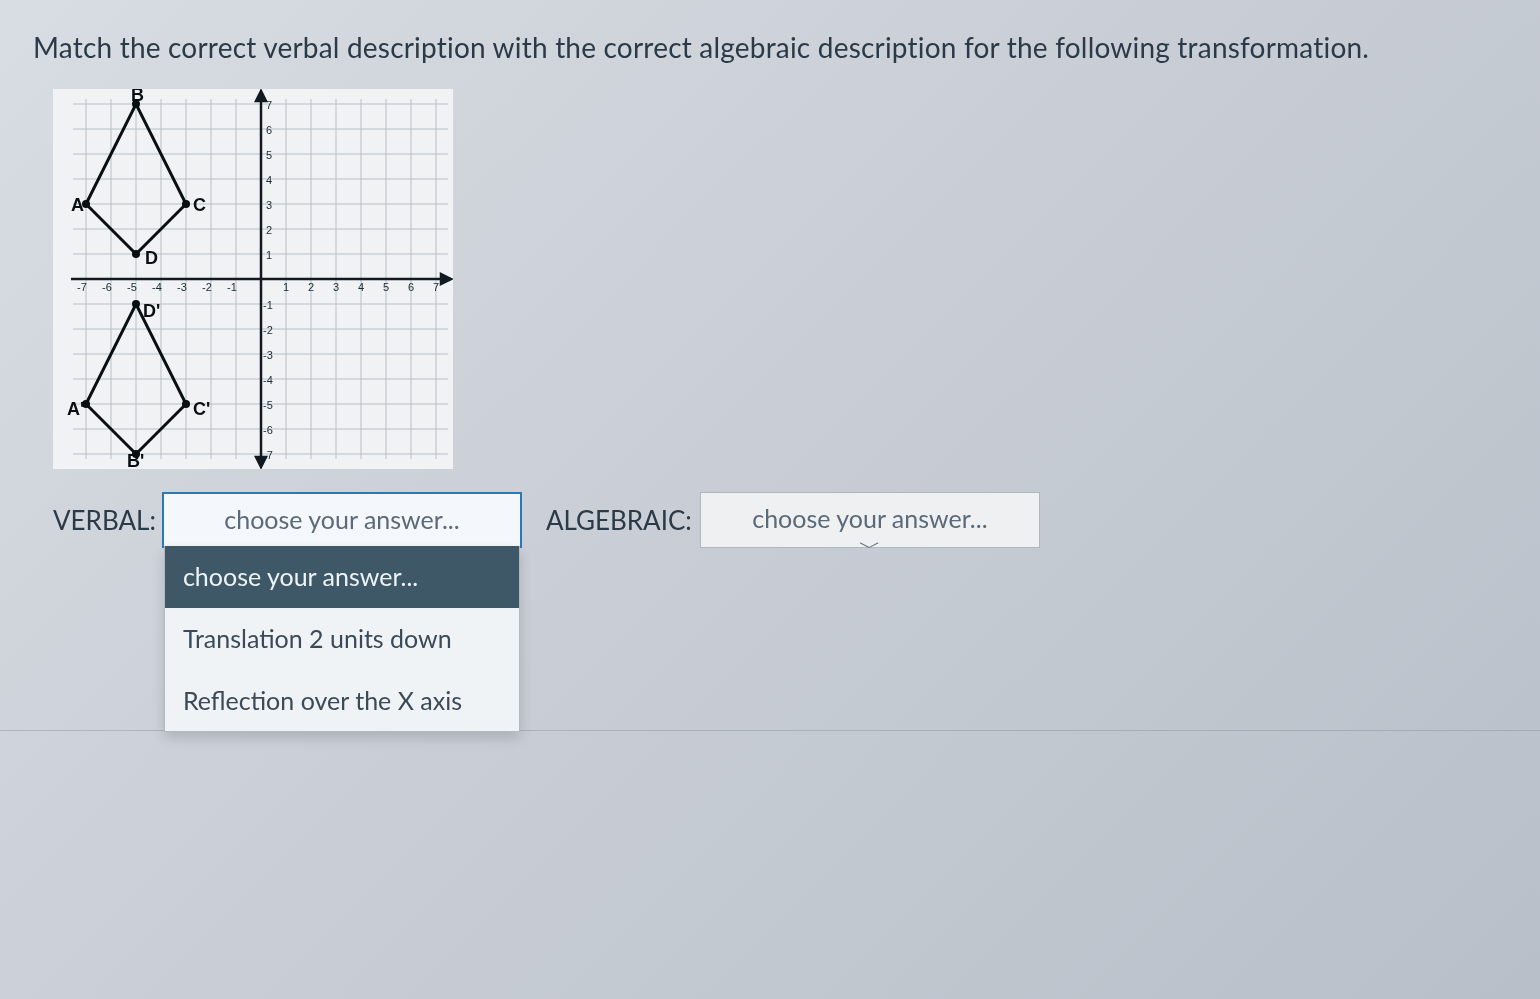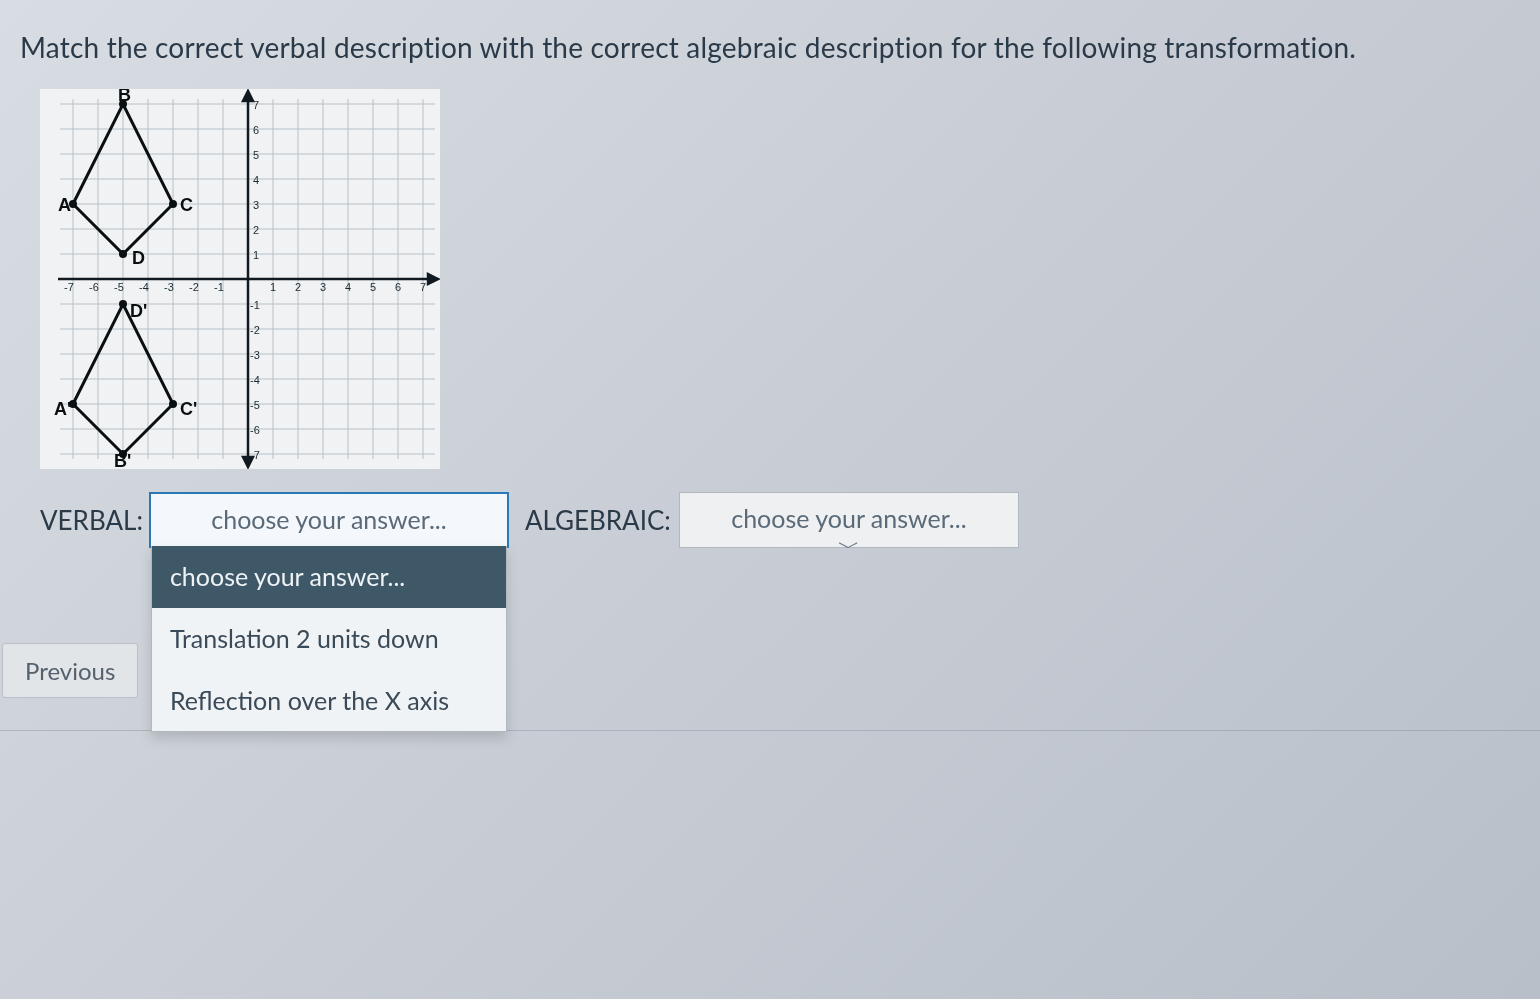--- a/index.html
+++ b/index.html
@@ -6,21 +6,21 @@
   body {
     width: 1540px;
     height: 999px;
     background: linear-gradient(135deg, #d8dde3 0%, #c8cdd5 50%, #b8bfc8 100%);
     font-family: "Segoe UI", Lato, Arial, sans-serif;
     color: #2a3845;
     overflow: hidden;
     position: relative;
   }
   .content {
-    padding: 30px 50px 0 20px;
+    padding: 30px 50px 0 33px;
   }
   .prompt {
     font-size: 28px;
     color: #2b3a48;
     margin-bottom: 25px;
     letter-spacing: 0.2px;
   }
   .graph-wrap {
     margin-left: 20px;
     margin-bottom: 20px;
@@ -106,21 +106,21 @@
     left: 0;
     right: 0;
     top: 730px;
     height: 1px;
     background: rgba(120,130,140,0.35);
     z-index: 1;
   }
   .algebraic-block {
     display: inline-flex;
     align-items: center;
-    margin-left: 10px;
+    margin-left: 18px;
     gap: 8px;
   }
   .select-box.closed {
     min-width: 340px;
   }
 </style>
 </head>
 <body>
 
 <div class="content">
@@ -247,18 +247,15 @@
 
     <div class="algebraic-block">
       <span class="label">ALGEBRAIC:</span>
       <div class="select-box closed">
         <span class="placeholder">choose your answer...</span>
         <span class="chev">﹀</span>
       </div>
     </div>
   </div>
 
-  <div class="prev-row">
-    <div class="prev-btn">Previous</div>
-  </div>
 </div>
 
 <div class="hr-line"></div>
 
 </body></html>

